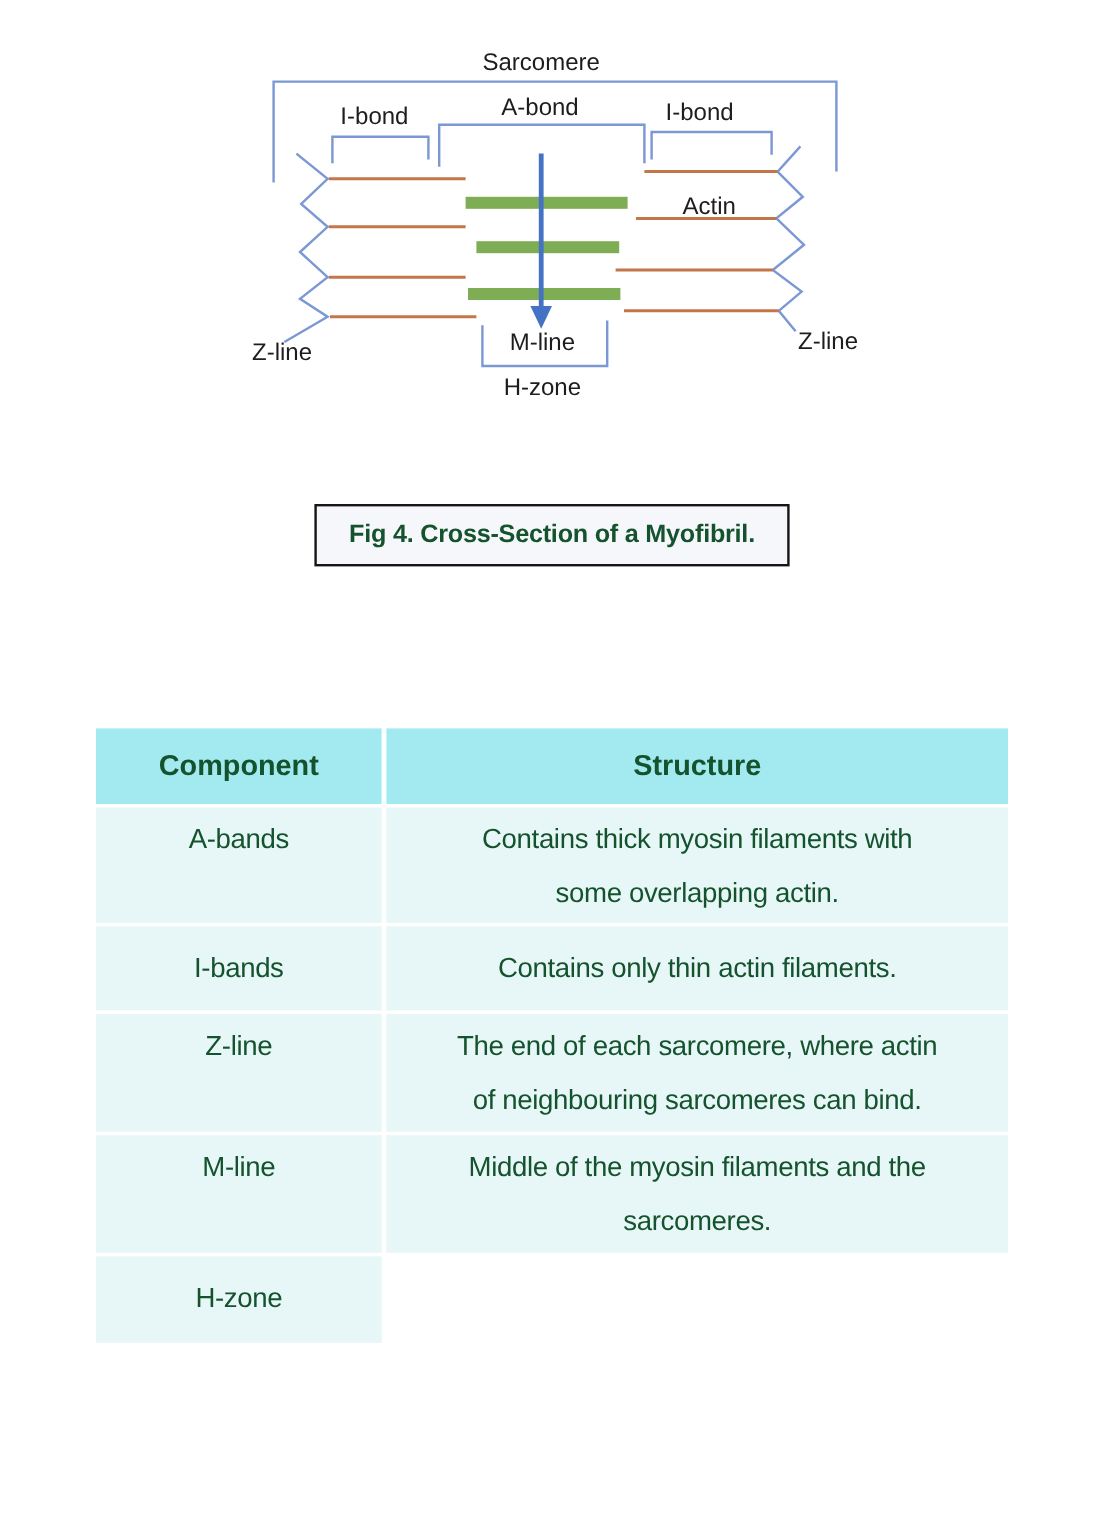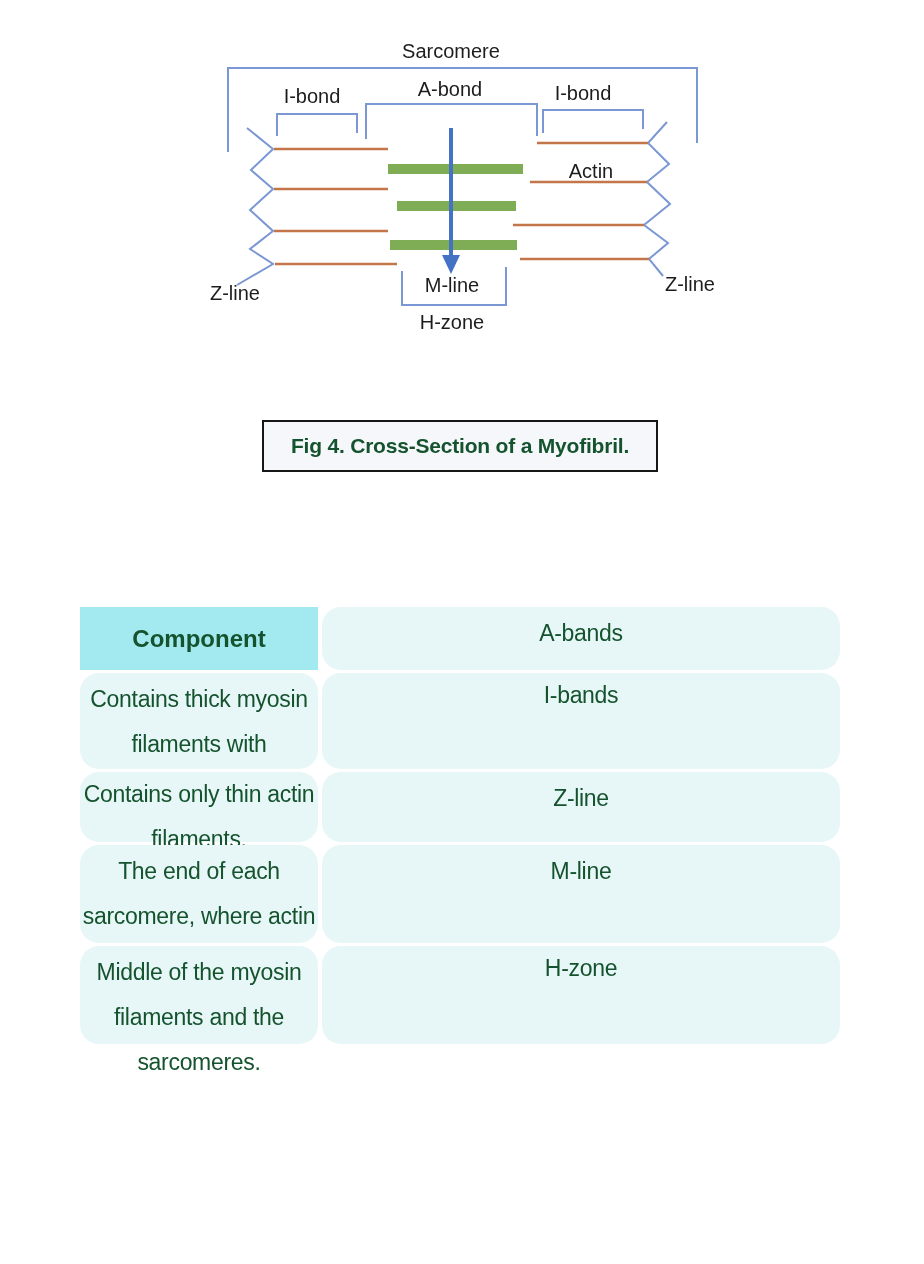--- a/index.html
+++ b/index.html
@@ -26,24 +26,23 @@
     column-gap:4px;row-gap:3px;background:#ffffff;
   }
   .th{
     background:#a3e9f0;display:flex;align-items:center;justify-content:center;
     font-weight:bold;font-size:24px;
   }
   .td{
     background:#e7f6f7;display:flex;justify-content:center;align-items:flex-start;
     font-size:23px;line-height:45px;text-align:center;white-space:pre-line;
     letter-spacing:-0.3px;
-    border-radius:19px;
   }
   .pt-2line{padding-top:4px;}
-  .pt-1line{padding-top:0;}
+  .pt-1line{padding-top:12px;}
 </style>
 </head>
 <body>
 
 <div id="page">
 
   <svg id="diagram" width="924" height="390" viewBox="0 0 924 390">
 
     <polyline points="228,152 228,68 697,68 697,143" fill="none" stroke="#7b97d4" stroke-width="2"></polyline>
 
@@ -82,20 +81,21 @@
     <text class="dlabel" x="235" y="300" text-anchor="middle">Z-line</text>
     <text class="dlabel" x="690" y="291" text-anchor="middle">Z-line</text>
     <text class="dlabel" x="452" y="292" text-anchor="middle">M-line</text>
     <text class="dlabel" x="452" y="329" text-anchor="middle">H-zone</text>
   </svg>
 
   <div id="fig-caption" class="caption-box">Fig 4. Cross-Section of a Myofibril.</div>
 
   <div id="component-table">
     <div class="th">Component</div>
+    <div class="th">Structure</div>
 
     <div class="td pt-2line">A-bands</div>
     <div class="td pt-2line">Contains thick myosin filaments with
 some overlapping actin.</div>
 
     <div class="td pt-1line">I-bands</div>
     <div class="td pt-1line">Contains only thin actin filaments.</div>
 
     <div class="td pt-2line">Z-line</div>
     <div class="td pt-2line">The end of each sarcomere, where actin

